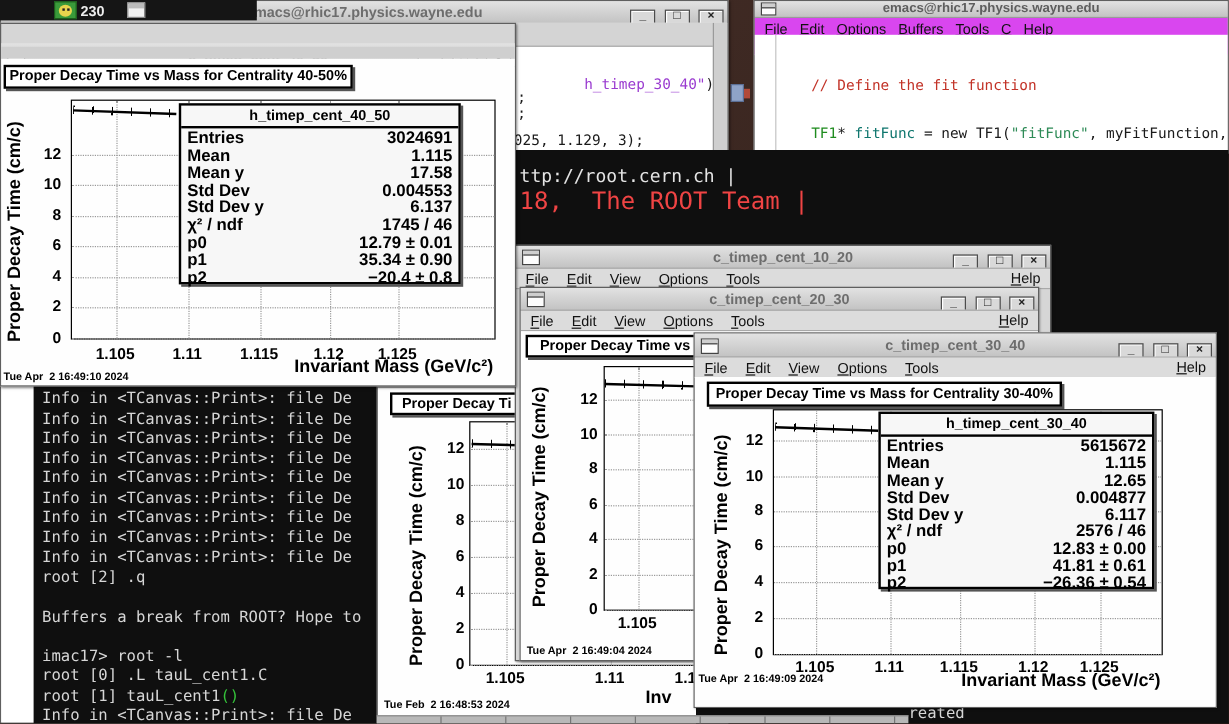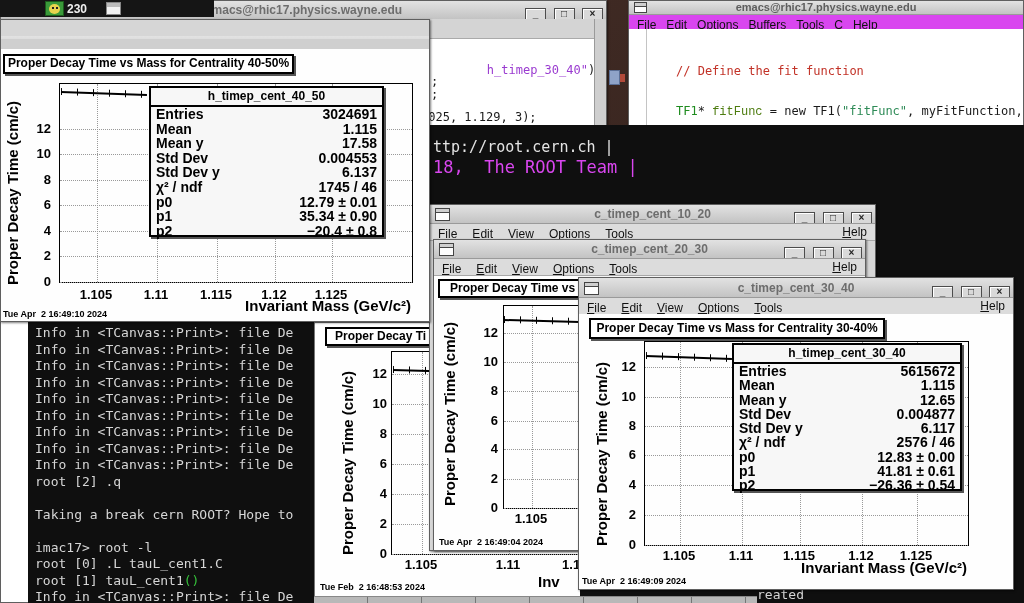--- a/index.html
+++ b/index.html
@@ -38,21 +38,21 @@
             background:repeating-linear-gradient(90deg,#000 0 1px,transparent 1px 16px);}
   .dataline::before{content:"";position:absolute;left:0;right:0;top:3px;height:2px;background:#000;}
   .stats{position:absolute;background:#f7f7f7;border:2px solid #000;box-shadow:2px 2px 0 #555;box-sizing:border-box;}
   .stats .st{height:17px;line-height:16px;text-align:center;font-size:12px;font-weight:700;border-bottom:2px solid #000;}
   .srow{display:flex;justify-content:space-between;padding:0 5px;font-size:14px;font-weight:700;color:#000;}
   
   .ebody{position:absolute;left:0;right:0;bottom:0;background:#fff;overflow:hidden;}
   .etool{position:absolute;left:0;right:0;top:0;height:19px;background:#d4d4d4;border-bottom:1px solid #aaa;}
   .code{font-family:"DejaVu Sans Mono",monospace;font-size:12px;white-space:pre;color:#1a1a1a;}
   .cl{height:11.5px;line-height:11.5px;}
-  .tok-c{color:#c23227;} .tok-t{color:#1f8c1f;} .tok-v{color:#4d7c0f;font-family:Liberation Mono, monospace;}
+  .tok-c{color:#c23227;} .tok-t{color:#1f8c1f;} .tok-v{color:#0f766e;}
   .tok-s{color:#9a3bd0;} .tok-s2{color:#2e8b57;} .tok-p{color:#1a1a1a;}
   
   #terminal{position:absolute;left:28px;top:125px;width:996px;height:478px;background:#0f0f0f;
             font-family:"DejaVu Sans Mono",monospace;color:#d6d6d6;overflow:hidden;}
   .tline{height:16.5px;line-height:16.5px;font-size:13px;white-space:pre;}
   .green{color:#35c13a;}
   
   .seg{display:inline-block;height:7px;width:54px;border-right:1px solid #757575;box-sizing:border-box;}
   
   .c40 .yt{left:22px;width:28px;} .c40 .xt{top:238px;}
@@ -119,36 +119,36 @@
         
       </div>
     </div>
   </div>
 
   <div style="position:absolute;left:609px;top:70px;width:9px;height:13px;background:#8fa3c8;border:1px solid #5b6f96;"></div>
   <div style="position:absolute;left:620px;top:74px;width:5px;height:8px;background:#b24a3a;"></div>
 
   <div id="terminal">
     <div class="tline" style="position:absolute;left:405px;top:14px;font-size:15px;color:#e4e4e4;">ttp://root.cern.ch |</div>
-    <div class="tline" style="position:absolute;left:405px;top:34px;font-size:17px;color:#d946ef;">18,  The ROOT Team |</div>
+    <div class="tline" style="position:absolute;left:405px;top:34px;font-size:20px;color:#ef4444;">18,  The ROOT Team |</div>
     <div style="position:absolute;left:7px;top:200px;width:290px;">
       <div>
           <div class="tline">Info in &lt;TCanvas::Print&gt;: file De</div>
           <div class="tline">Info in &lt;TCanvas::Print&gt;: file De</div>
           <div class="tline">Info in &lt;TCanvas::Print&gt;: file De</div>
           <div class="tline">Info in &lt;TCanvas::Print&gt;: file De</div>
           <div class="tline">Info in &lt;TCanvas::Print&gt;: file De</div>
           <div class="tline">Info in &lt;TCanvas::Print&gt;: file De</div>
           <div class="tline">Info in &lt;TCanvas::Print&gt;: file De</div>
           <div class="tline">Info in &lt;TCanvas::Print&gt;: file De</div>
           <div class="tline">Info in &lt;TCanvas::Print&gt;: file De</div>
         </div>
       <div class="tline">root [2] .q</div>
       <div class="tline"></div>
-      <div class="tline">Taking a break cern ROOT? Hope to</div>
+      <div class="tline">Buffers a break from ROOT? Hope to</div>
       <div class="tline"></div>
       <div class="tline">imac17&gt; root -l</div>
       <div class="tline">root [0] .L tauL_cent1.C</div>
       <div class="tline"><span>root [1] tauL_cent1</span><span class="green">()</span></div>
       <div class="tline">Info in &lt;TCanvas::Print&gt;: file De</div>
     </div>
     <div class="tline" style="position:absolute;left:729px;top:462px;">reated</div>
   </div>
 
   <div class="c01" style="position:absolute;left:314px;top:322px;width:266px;height:281px;background:#fefefe;border-left:1px solid #777;border-top:1px solid #777;box-sizing:border-box;overflow:hidden;">
@@ -437,21 +437,21 @@
         </div>
       <div class="ticks">
           <b class="xt" style="left: 100px;">1.105</b>
           <b class="xt" style="left: 162px;">1.11</b>
           <b class="xt" style="left: 220px;">1.115</b>
           <b class="xt" style="left: 282px;">1.12</b>
           <b class="xt" style="left: 337px;">1.125</b>
         </div>
       <span class="ylab" style="left:14px;top:232px;">Proper Decay Time (cm/c)</span>
       <span class="xlab" style="left:128px;top:245px;width:260px;">Invariant Mass (GeV/c²)</span>
-      <span class="tstamp" style="left:3px;top:262px;">Tue Apr  2 16:49:09 2024</span>
+      <span class="tstamp" style="left:3px;top:246px;">Tue Apr  2 16:49:09 2024</span>
     </div>
   </div>
 
   <div style="position:absolute;left:314px;top:596px;width:443px;height:7px;background:#b8b8b8;border-top:1px solid #888;font-size:0;">
     <i class="seg"></i><i class="seg"></i><i class="seg"></i><i class="seg"></i><i class="seg"></i><i class="seg"></i><i class="seg"></i><i class="seg"></i>
   </div>
 
 </div>
 
 </body></html>

